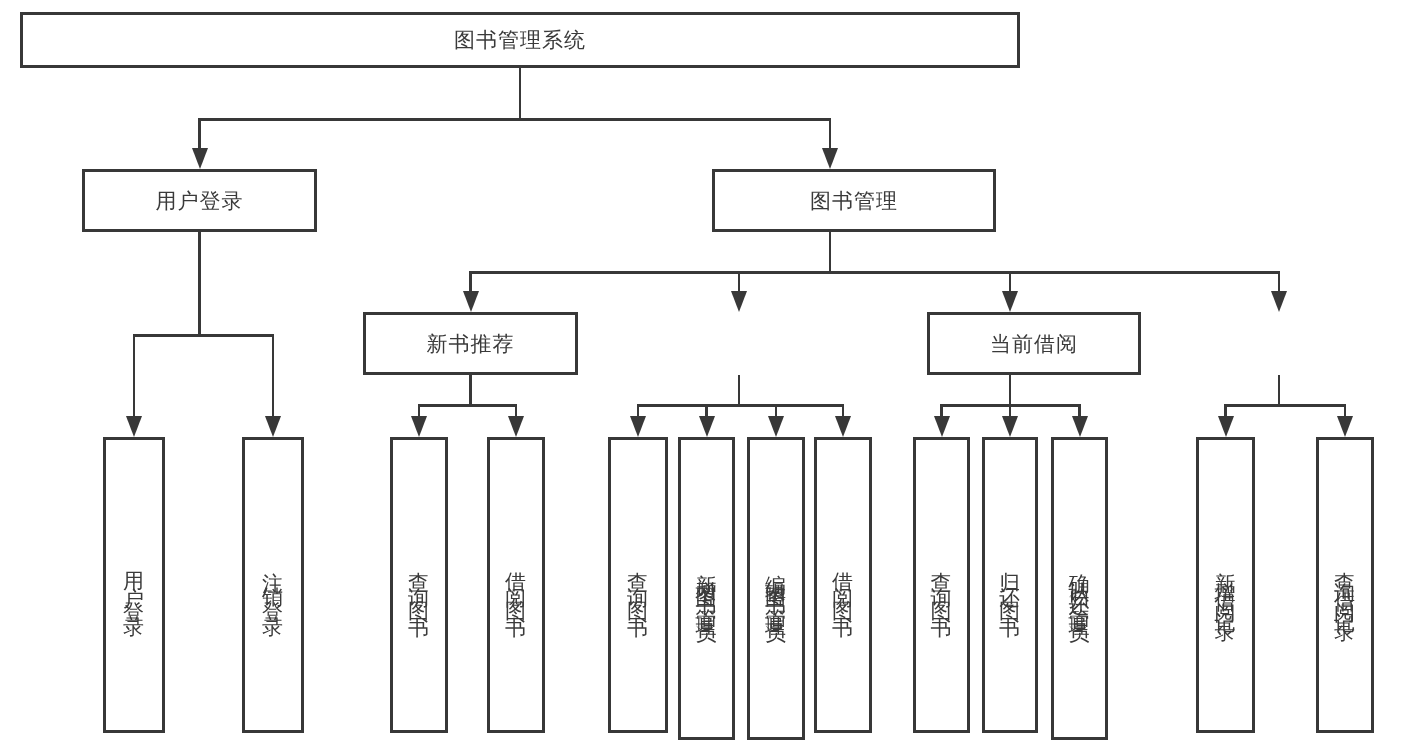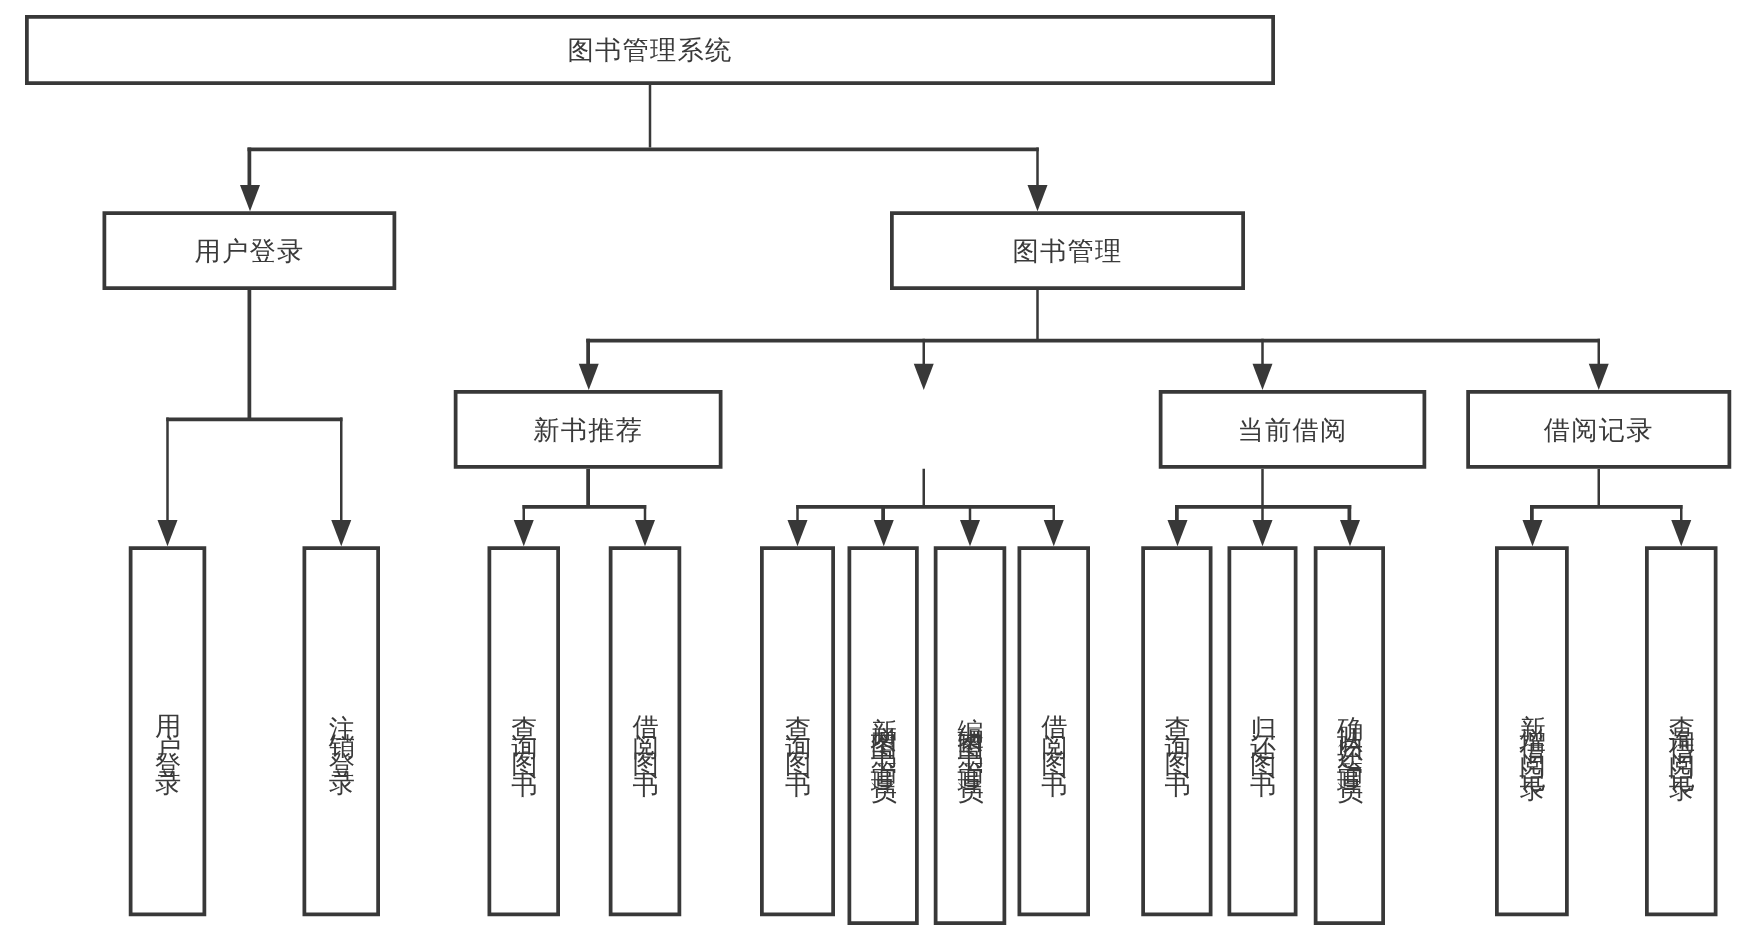--- a/index.html
+++ b/index.html
@@ -39,21 +39,20 @@
 
 <div id="canvas">
 
   <div class="node" style="left:20px;top:12px;width:1000px;height:56px;">图书管理系统</div>
 
   <div class="node" style="left:82px;top:169px;width:235px;height:63px;">用户登录</div>
   <div class="node" style="left:712px;top:169px;width:284px;height:63px;">图书管理</div>
 
   <div class="node" style="left:363px;top:312px;width:215px;height:63px;">新书推荐</div>
   <div class="node" style="left:903px;top:312px;width:214px;height:63px;margin-left:24px;">当前借阅</div>
-  <div class="node" style="left:1173px;top:312px;width:212px;height:63px;">借阅记录</div>
 
   <div class="leaf ls4" style="left:103px;top:437px;width:62px;height:296px;">
     <span>用户登录</span>
     </div>
   <div class="leaf ls4" style="left:242px;top:437px;width:62px;height:296px;">
     <span>注销登录</span>
     </div>
 
   <div class="leaf ls4" style="left:390px;top:437px;width:58px;height:296px;">
     <span>查询图书</span>

